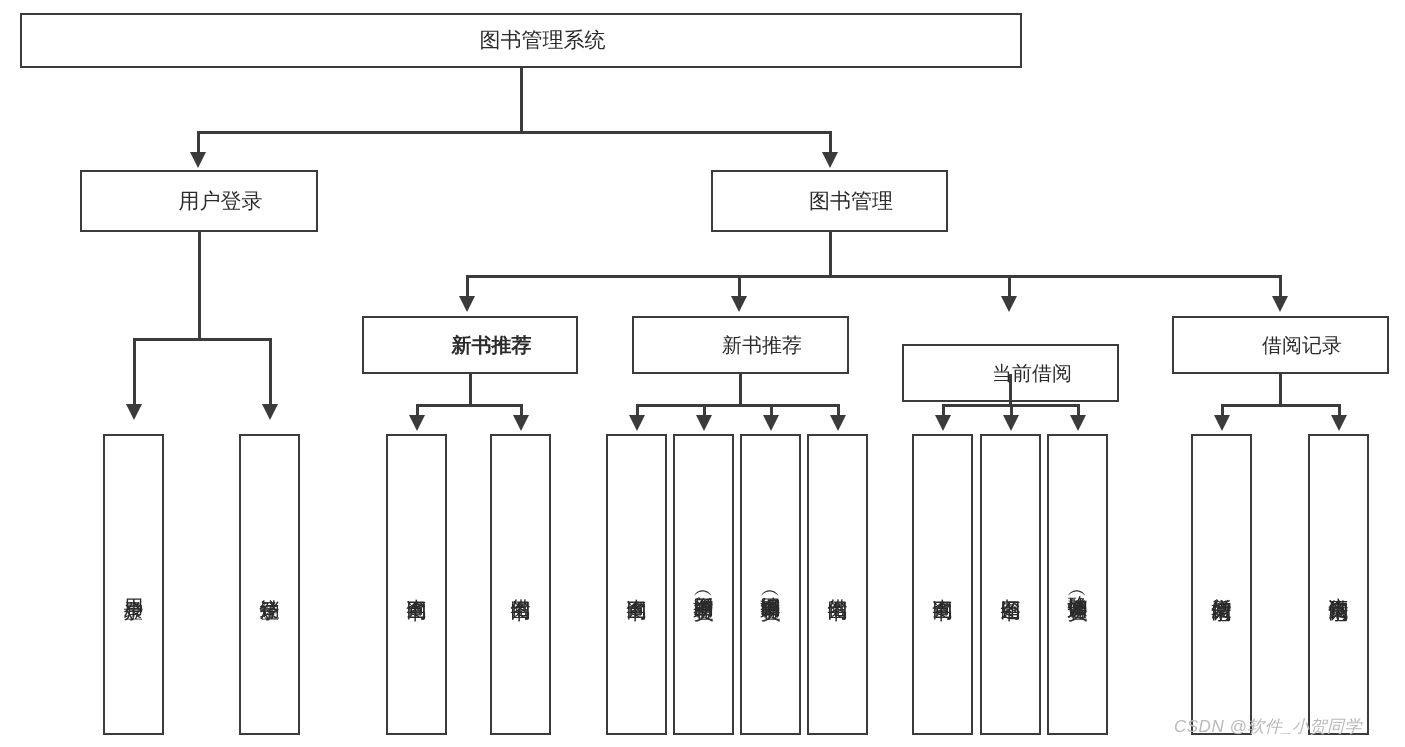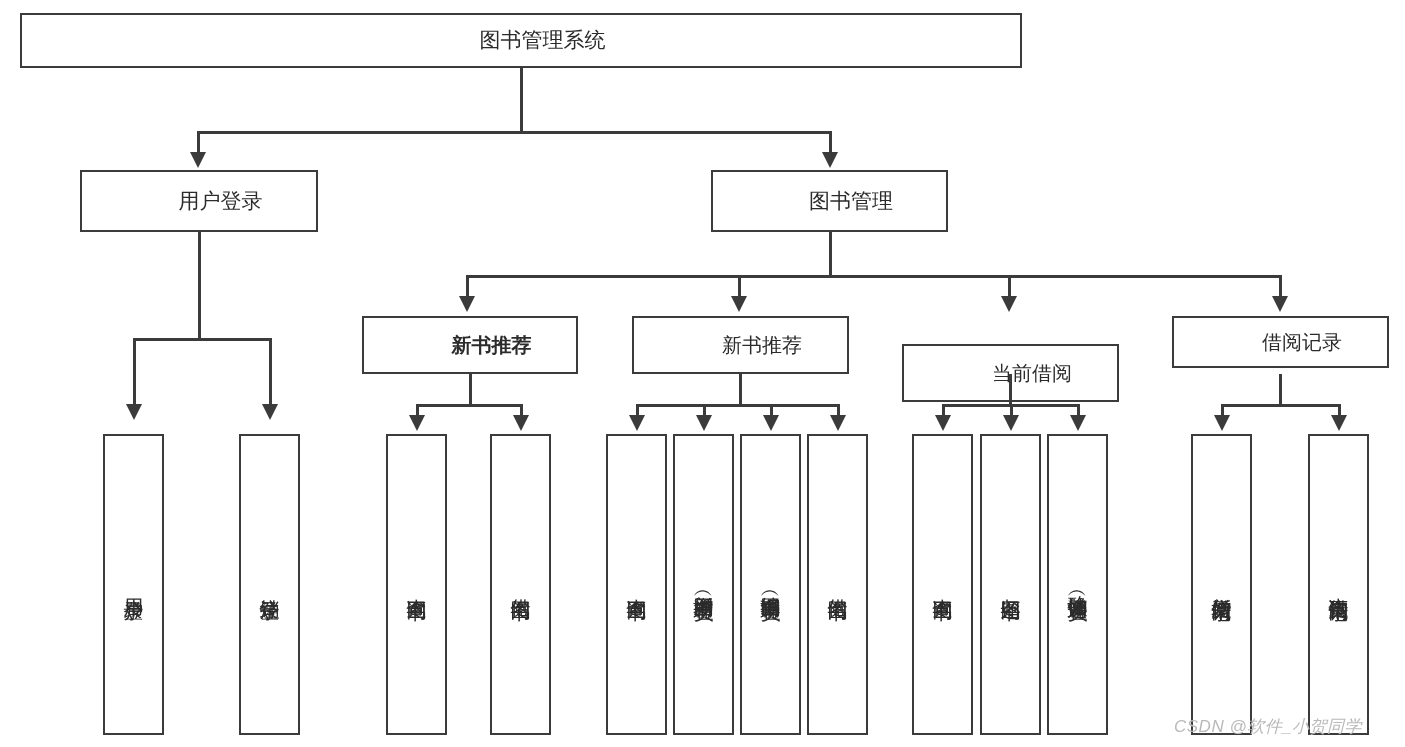--- a/index.html
+++ b/index.html
@@ -135,21 +135,21 @@
 
   <div class="node level2" style="left:362px; top:316px; width:216px; height:58px;font-weight:bold;">
     <span class="lbl">新书推荐</span>
   </div>
   <div class="node level2" style="left:632px; top:316px; width:217px; height:58px;">
     <span class="lbl">新书推荐</span>
   </div>
   <div class="node level2" style="left:902px; top:316px; width:217px; height:58px;margin-top:28px;">
     <span class="lbl">当前借阅</span>
   </div>
-  <div class="node level2" style="left:1172px; top:316px; width:217px; height:52px;">
+  <div class="node level2" style="left:1172px; top:316px; width:217px; height:58px;">
     <span class="lbl">借阅记录</span>
   </div>
 
   <div class="vline" style="left:469px; top:374px; height:32px;"></div>
   <div class="hline" style="left:416px; top:404px; width:106px;"></div>
   <div class="vline" style="left:416px; top:404px; height:14px;"></div>
   <div class="arrow" style="left:409px; top:415px;"></div>
   <div class="vline" style="left:520px; top:404px; height:14px;"></div>
   <div class="arrow" style="left:513px; top:415px;"></div>
 

